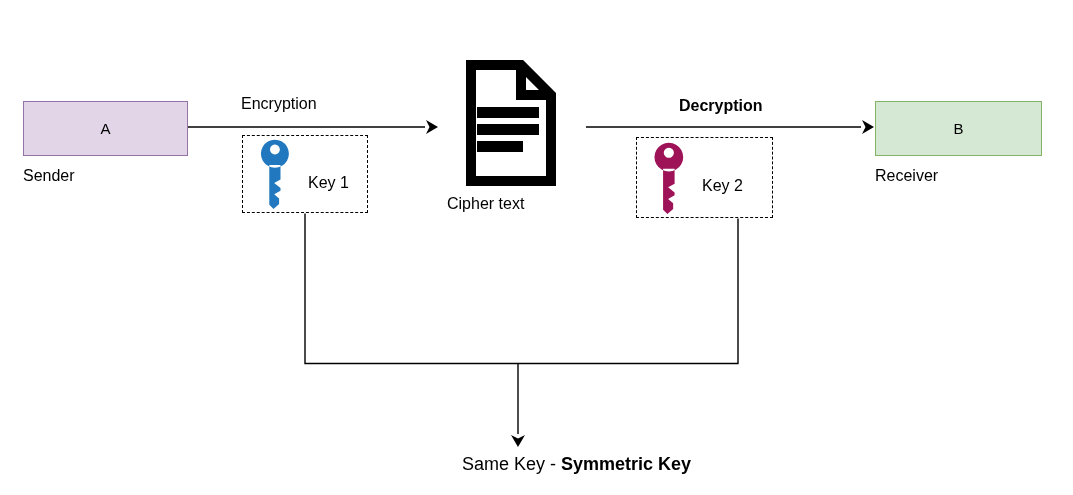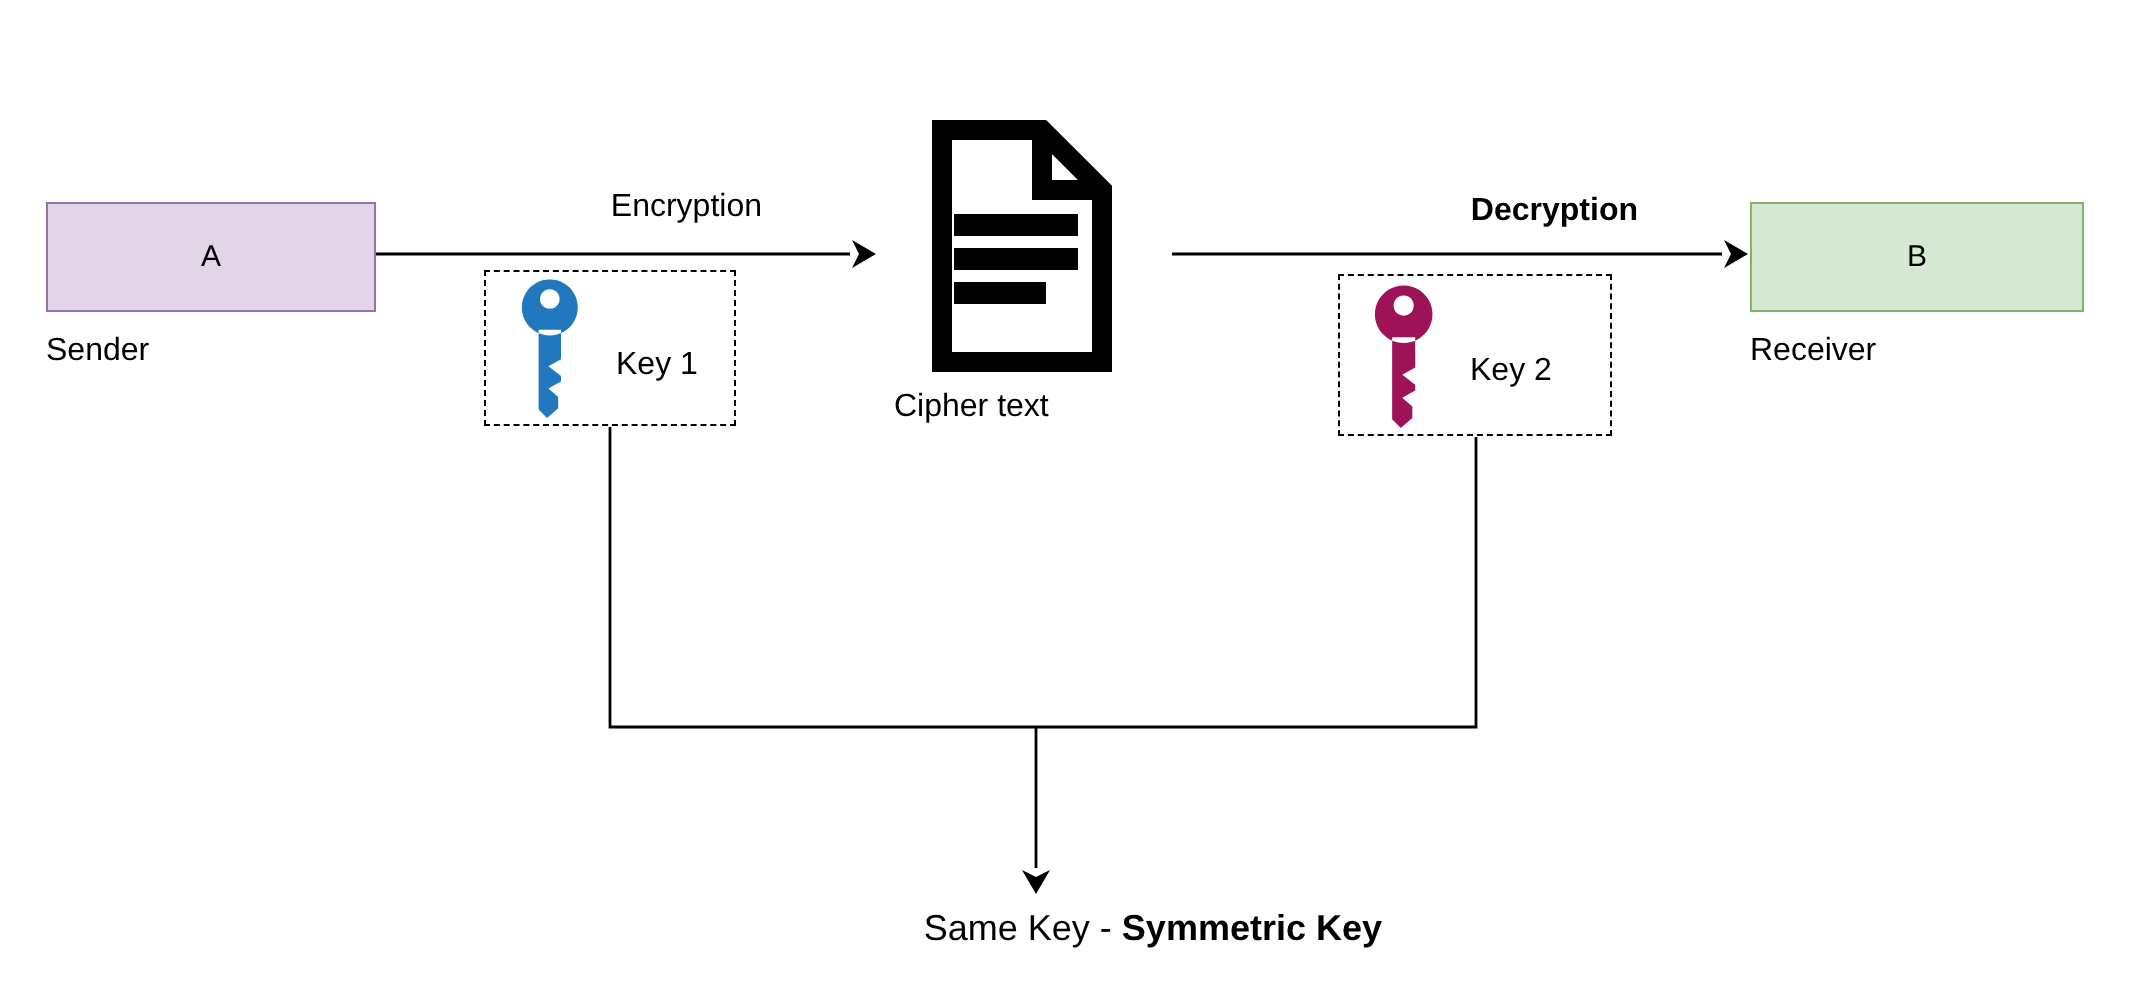--- a/index.html
+++ b/index.html
@@ -8,21 +8,21 @@
     font-family:"Liberation Sans",sans-serif;color:#000;overflow:hidden;
   }
   .node{
     position:absolute;display:flex;align-items:center;justify-content:center;
     font-size:15px;border:1px solid #000;box-sizing:border-box;
   }
   .caption{
     position:absolute;text-align:left;font-size:16px;line-height:19px;white-space:nowrap;
   }
   .edge-label{
-    position:absolute;text-align:right;font-size:16px;line-height:19px;white-space:nowrap;
+    position:absolute;text-align:left;font-size:16px;line-height:19px;white-space:nowrap;
   }
   .key-box{
     position:absolute;border:1.4px dashed #000;box-sizing:border-box;
     display:flex;align-items:center;padding-left:12px;gap:9px;background:transparent;
   }
   .key-label{font-size:16px;margin-top:17px;}
   .overlay{position:absolute;left:0;top:0;width:1073px;height:495px;}
   .footer{
     position:absolute;left:371px;top:454px;width:320px;text-align:right;
     font-size:18px;white-space:nowrap;
@@ -78,21 +78,21 @@
   <div class="caption" style="left:447px;top:194px;width:140px;">Cipher text</div>
 
   <div class="key-box" style="left:242px;top:135px;width:126px;height:78px;">
     <svg width="44" height="70" viewBox="0 0 60 100" xmlns="http://www.w3.org/2000/svg">
       <path d="M27,1 a20,20 0 1 1 -0.01,0 Z M27,8 a7,7 0 1 0 0.01,0 Z
                M19,37 L35,37 L35,58 L26,63 L35,70 L35,74 L26,79 L33,85 L33,93 L25,100 L19,94 Z" fill-rule="evenodd" fill="#2178BE"></path>
     </svg>
     <span class="key-label">Key 1</span>
   </div>
 
-  <div class="key-box" style="left:669px;top:137px;width:137px;height:81px;">
+  <div class="key-box" style="left:636px;top:137px;width:137px;height:81px;">
     <svg width="44" height="72" viewBox="0 0 60 100" xmlns="http://www.w3.org/2000/svg">
       <path d="M27,1 a20,20 0 1 1 -0.01,0 Z M27,8 a7,7 0 1 0 0.01,0 Z
                M19,37 L35,37 L35,58 L26,63 L35,70 L35,74 L26,79 L33,85 L33,93 L25,100 L19,94 Z" fill-rule="evenodd" fill="#9E1358"></path>
     </svg>
     <span class="key-label">Key 2</span>
   </div>
 
   <div class="footer">
     <span>Same Key - </span><span class="em">Symmetric Key</span>
   </div>

